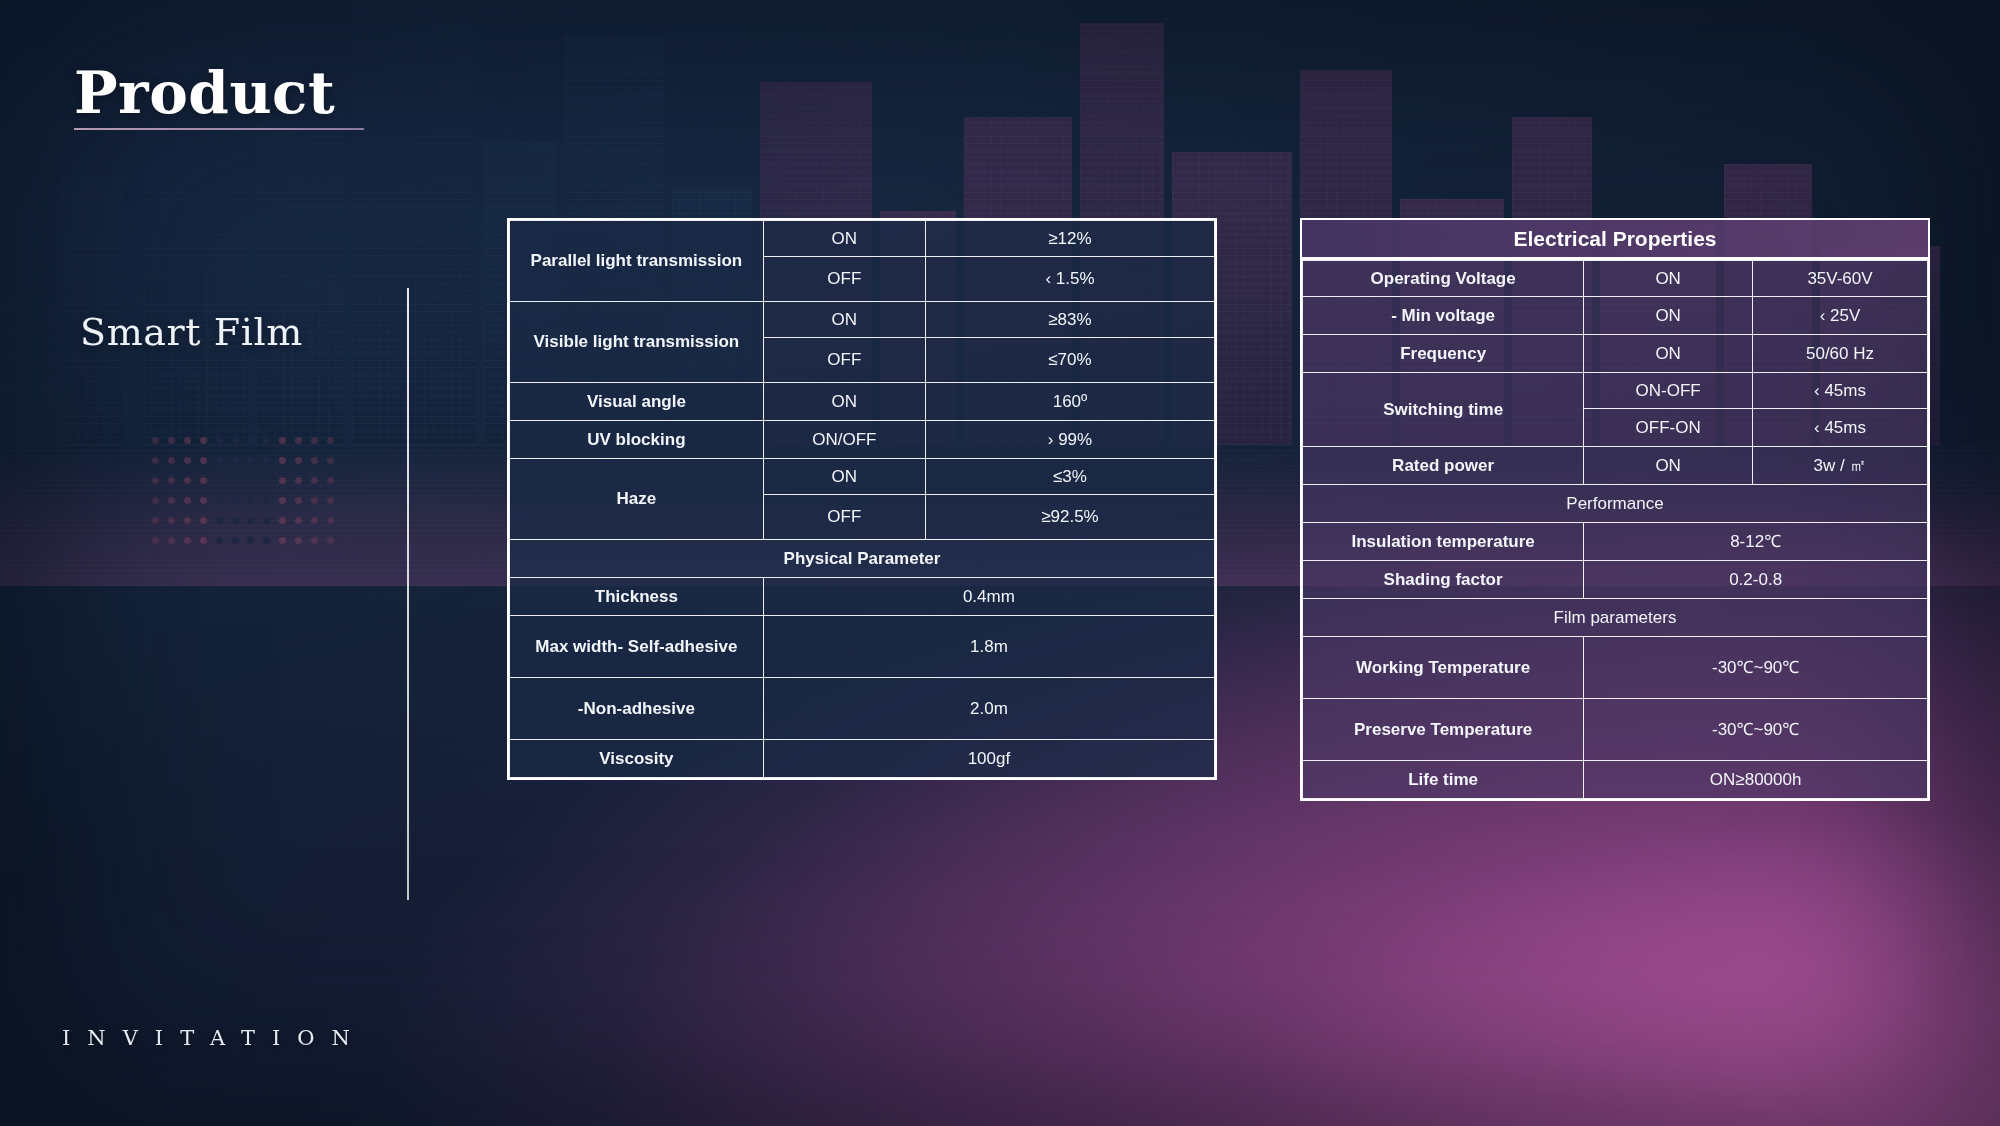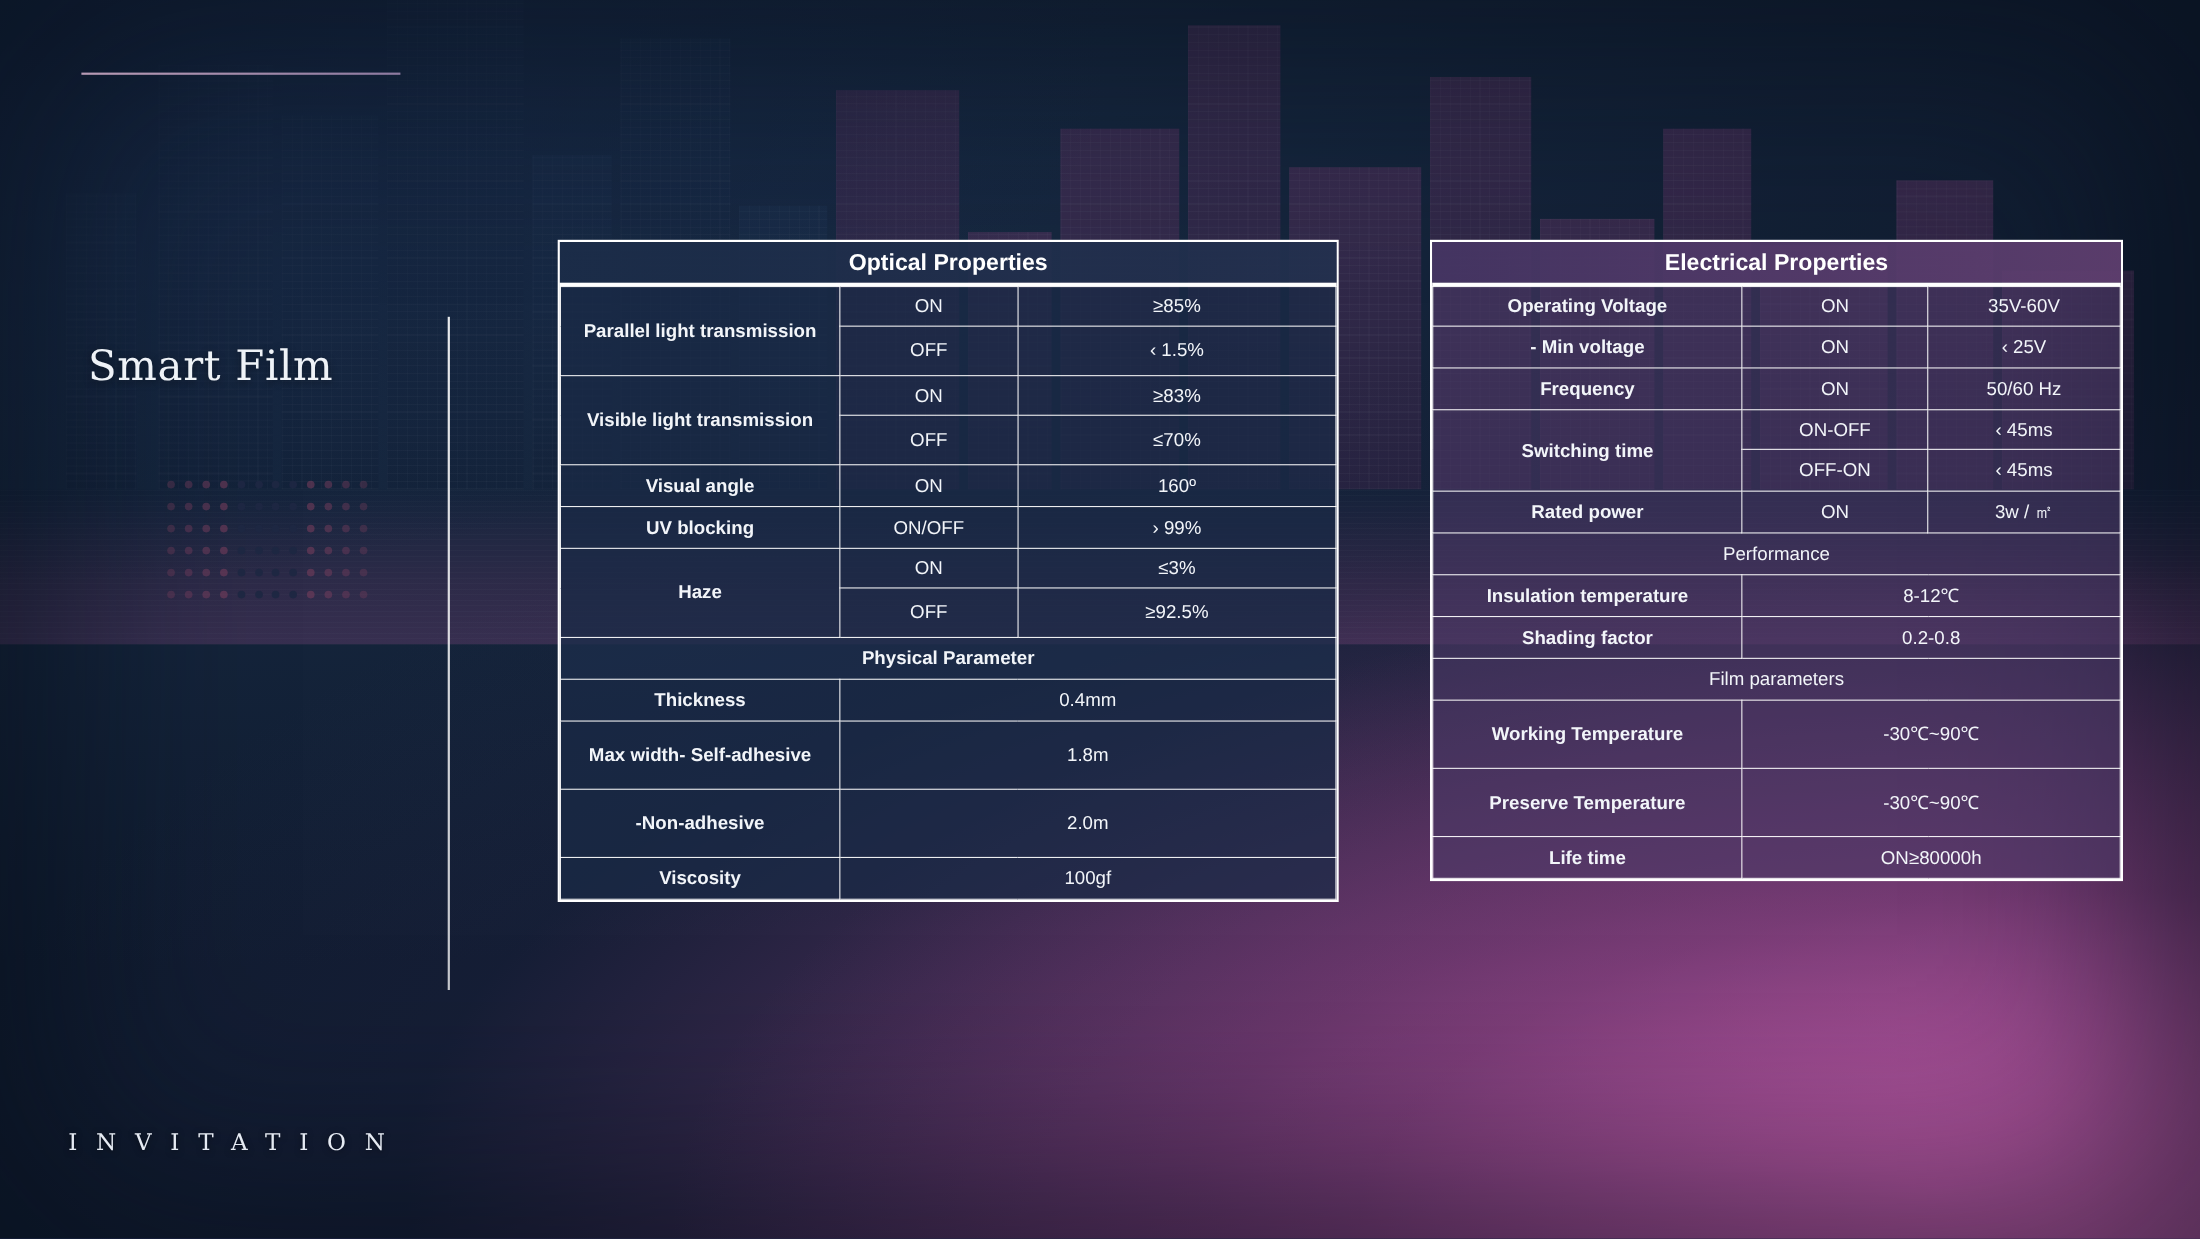--- a/index.html
+++ b/index.html
@@ -114,20 +114,21 @@
   <div class="twr p" style="left:75.6%;width:4.0%;height:56%;"></div>
   <div class="twr p" style="left:80%; width:5.8%; height:38%;"></div>
   <div class="twr p" style="left:86.2%;width:4.4%;height:48%;"></div>
   <div class="twr p" style="left:91%; width:6.0%; height:34%;"></div>
   <div class="water"></div>
 </div>
 <div class="bg bg-wash"></div>
 <div class="bg vignette"></div>
 
 <div class="title">
+  <h1>Product</h1>
   <div class="title-rule"></div>
 </div>
 
 <div class="subtitle">Smart Film</div>
 <div class="vrule"></div>
 <div class="dots" id="dot-grid">
     <i style="background: rgb(125, 63, 94); opacity: 0.335;"></i>
     <i style="background: rgb(125, 63, 94); opacity: 0.405;"></i>
     <i style="background: rgb(125, 63, 94); opacity: 0.475;"></i>
     <i style="background: rgb(125, 63, 94); opacity: 0.545;"></i>
@@ -196,32 +197,31 @@
     <i style="background: rgb(29, 39, 66); opacity: 0.95;"></i>
     <i style="background: rgb(29, 39, 66); opacity: 0.95;"></i>
     <i style="background: rgb(125, 63, 94); opacity: 0.545;"></i>
     <i style="background: rgb(125, 63, 94); opacity: 0.475;"></i>
     <i style="background: rgb(125, 63, 94); opacity: 0.405;"></i>
     <i style="background: rgb(125, 63, 94); opacity: 0.335;"></i>
   </div>
 <div class="footer">INVITATION</div>
 
 <div class="tbl" id="optical">
-  <div class="tbl-head">Optical Properties</div>
   <table class="grid">
       <colgroup>
         <col style="width: 36%;">
         <col style="width: 23%;">
         <col style="width: 41%;">
       </colgroup>
       <tbody>
         <tr style="height: 36px;">
           <td class="lbl" rowspan="2">Parallel light transmission</td>
           <td>ON</td>
-          <td>≥85%</td>
+          <td>≥12%</td>
         </tr>
         <tr style="height: 45px;">
           <td>OFF</td>
           <td>‹ 1.5%</td>
         </tr>
         <tr style="height: 36px;">
           <td class="lbl" rowspan="2">Visible light transmission</td>
           <td>ON</td>
           <td>≥83%</td>
         </tr>

